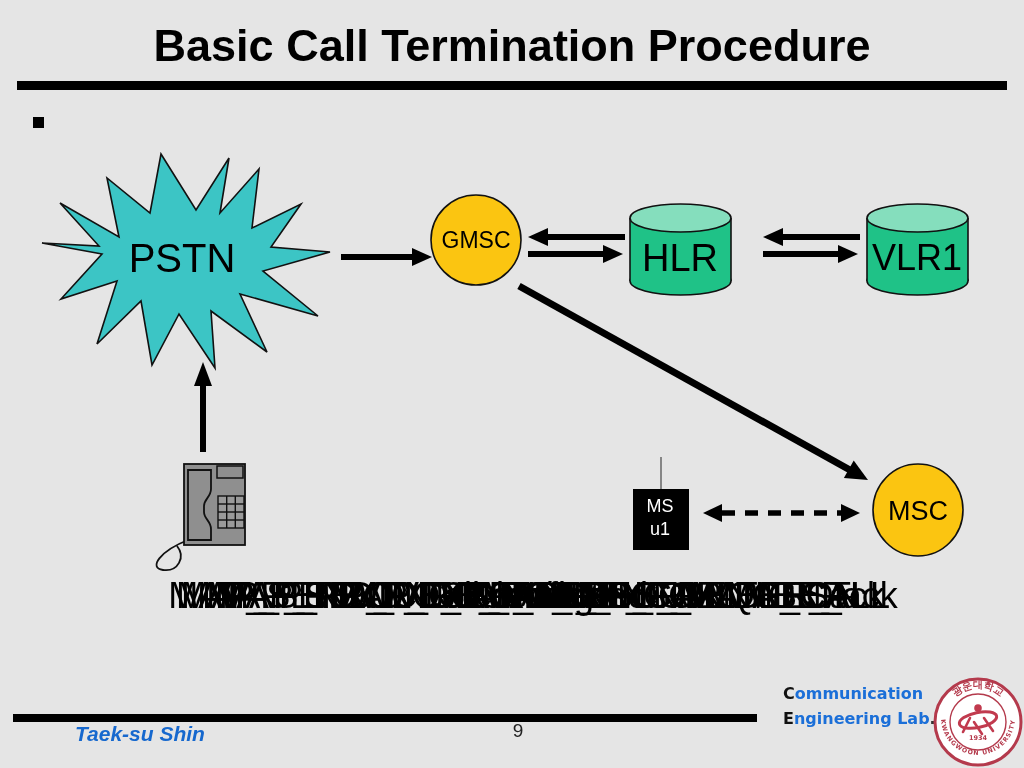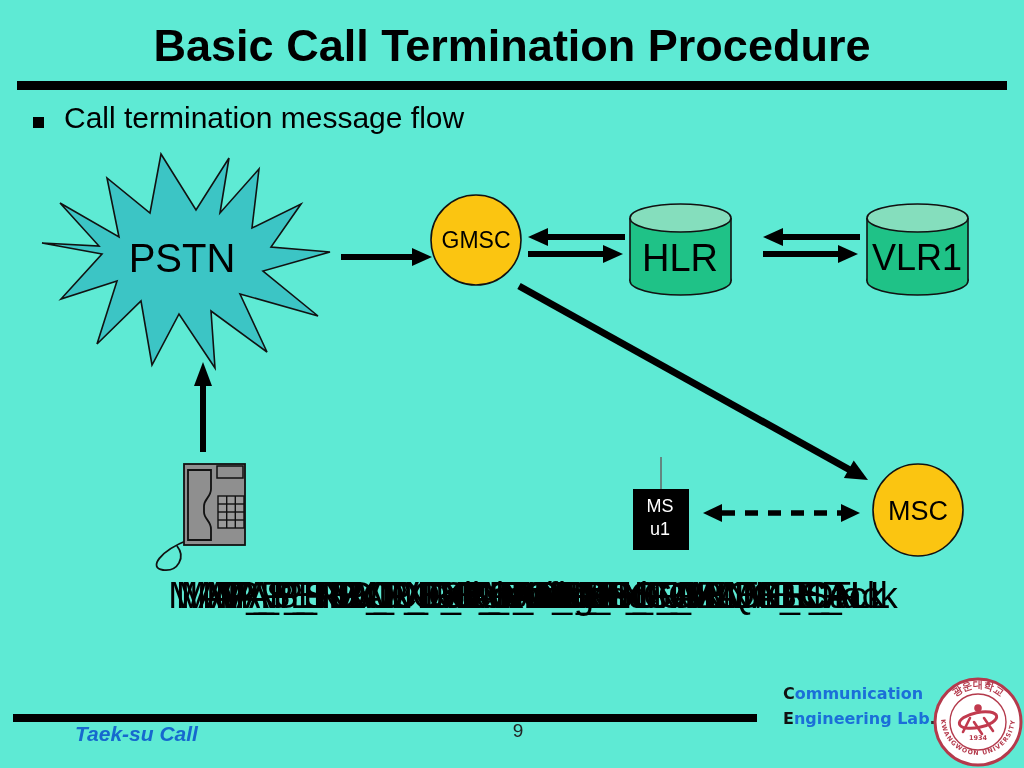--- a/index.html
+++ b/index.html
@@ -1,16 +1,16 @@
 <!DOCTYPE html>
 <html><head>
 <meta charset="utf-8">
 <style>
   html,body{margin:0;padding:0;background:#fff;}
-  .slide{position:relative;width:1024px;height:768px;background:#5eead4;overflow:hidden;
+  .slide{position:relative;width:1024px;height:768px;background:#e5e5e5;overflow:hidden;
          font-family:"Liberation Sans",sans-serif;color:#000;}
   .title{position:absolute;left:0;top:20px;width:1024px;text-align:center;
          font-size:45px;font-weight:bold;letter-spacing:0;}
   .title-rule{position:absolute;left:17px;top:81px;width:990px;height:9px;background:#000;}
   .bullet-sq{position:absolute;left:33px;top:117px;width:11px;height:11px;background:#000;}
   .bullet-text{position:absolute;left:64px;top:101px;font-size:30px;}
   .diagram{position:absolute;left:0;top:140px;}
   .msg-stack{position:absolute;left:160px;top:572px;width:746px;height:54px;}
   .msg-stack span{position:absolute;left:50%;top:0;transform:translateX(-50%);
          font-size:36px;line-height:48px;color:#000;white-space:nowrap;}
@@ -28,21 +28,20 @@
 </style>
 </head>
 <body>
 
 <div class="slide">
 
   <div class="title">Basic Call Termination Procedure</div>
   <div class="title-rule"></div>
 
   <div class="bullet-sq"></div>
-  <div class="bullet-text">Call termination message flow</div>
 
   <svg class="diagram" width="1024" height="445" viewBox="0 140 1024 445" xmlns="http://www.w3.org/2000/svg">
 
     <polygon points="330,252 271,247 301,204 252,228 259,169 220,213 229,158 196,210 161,154 150,213 107,178 119,237 60,203 99,246 42,243 102,254 61,299 117,281 97,344 141,301 152,365 179,314 215,368 211,311 267,352 240,294 318,316 263,271" fill="#3CC5C5" stroke="#111" stroke-width="1.6"></polygon>
     <text x="182" y="272" text-anchor="middle" font-size="40" fill="#000">PSTN</text>
 
     <g>
       <line x1="341" y1="257" x2="414" y2="257" stroke="#000" stroke-width="6"></line>
       <polygon points="432,257 412,248 412,266" fill="#000"></polygon>
     </g>
@@ -135,21 +134,21 @@
       <span>MAP_PROVIDE_ROAMING_NUMBER_ack</span>
       <span>MAP_PROCESS_ACCESS_REQUEST</span>
       <span>MAP_PAGE</span>
       <span>MAP_COMPLETE_CALL</span>
       <span>Call confirmed</span>
       <span>Alerting</span>
       <span>Connect</span>
     </div>
 
   <div class="footer-bar"></div>
-  <div class="author">Taek-su Call</div>
+  <div class="author">Taek-su Shin</div>
   <div class="page-num">9</div>
 
   <div class="lab">
     <div><span class="lead">C</span><span class="rest">ommunication</span></div>
     <div><span class="lead">E</span><span class="rest">ngineering Lab</span><span class="dot">.</span></div>
   </div>
 
   <svg class="seal" width="92" height="92" viewBox="0 0 92 92" xmlns="http://www.w3.org/2000/svg">
     <defs>
       <path id="sealTop" d="M 12,46 A 34,34 0 0 1 80,46"></path>

